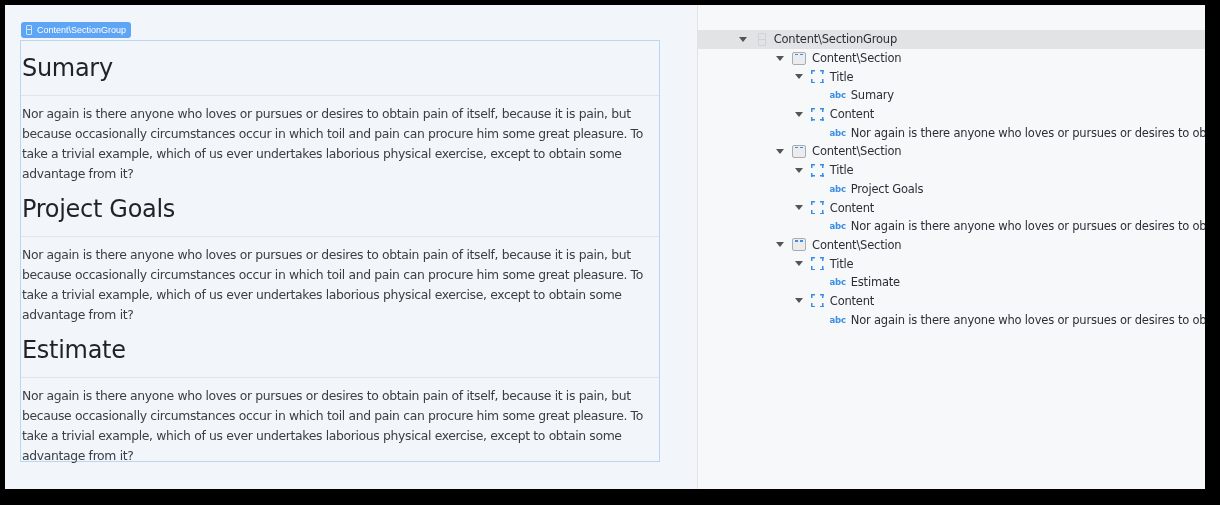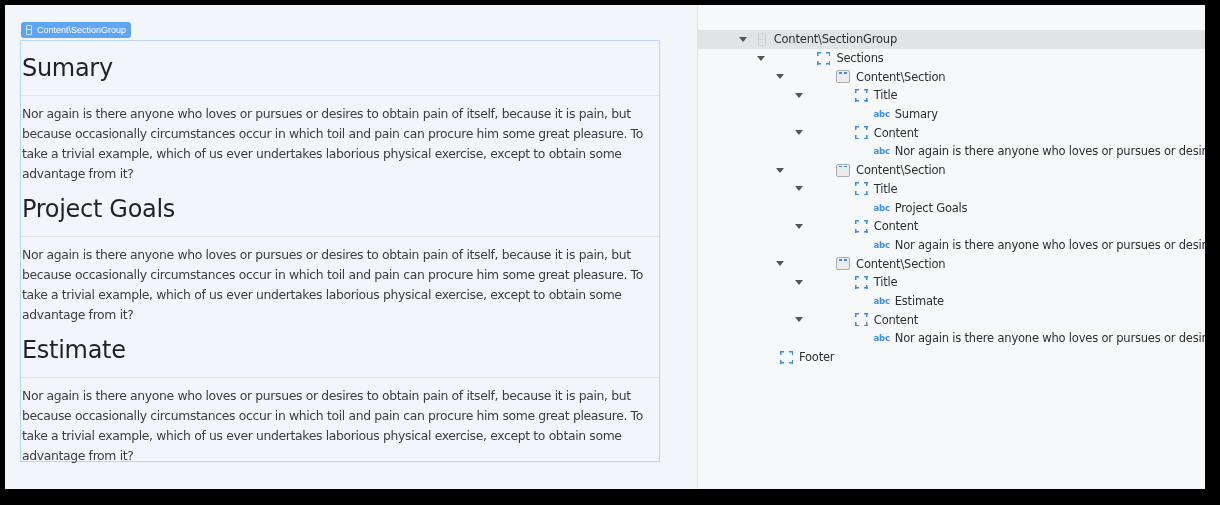--- a/index.html
+++ b/index.html
@@ -62,21 +62,21 @@
     .tree-row.selected { background: #e2e3e5; }
     .caret {
       width: 8px; height: 12px; display: inline-flex; align-items: center; justify-content: center;
       margin-right: 8px; flex: none;
     }
     .caret::before {
       content: ""; border-left: 4px solid transparent; border-right: 4px solid transparent;
       border-top: 5px solid #555;
     }
     .caret.none::before { display: none; }
-    .ico { width: 13px; height: 13px; margin-right: 6px; flex: none; position: relative; margin-left: 44px; }
+    .ico { width: 13px; height: 13px; margin-right: 6px; flex: none; position: relative; }
     .ico-container {
       background:
         linear-gradient(#3a8ee6,#3a8ee6) 0 0/4px 1.5px no-repeat,
         linear-gradient(#3a8ee6,#3a8ee6) 0 0/1.5px 4px no-repeat,
         linear-gradient(#3a8ee6,#3a8ee6) 100% 0/4px 1.5px no-repeat,
         linear-gradient(#3a8ee6,#3a8ee6) 100% 0/1.5px 4px no-repeat,
         linear-gradient(#3a8ee6,#3a8ee6) 0 100%/4px 1.5px no-repeat,
         linear-gradient(#3a8ee6,#3a8ee6) 0 100%/1.5px 4px no-repeat,
         linear-gradient(#3a8ee6,#3a8ee6) 100% 100%/4px 1.5px no-repeat,
         linear-gradient(#3a8ee6,#3a8ee6) 100% 100%/1.5px 4px no-repeat;
@@ -122,25 +122,20 @@
     </div>
   </div>
 
   <div class="tree-panel">
     <div class="tree" id="tree">
         <div class="tree-row selected" style="padding-left: 40.7px;">
           <span class="caret"></span>
           <span class="ico ico-group"></span>
           <span>Content\SectionGroup</span>
         </div>
-        <div class="tree-row" style="padding-left: 59.4px;">
-          <span class="caret"></span>
-          <span class="ico ico-container"></span>
-          <span>Sections</span>
-        </div>
         <div class="tree-row" style="padding-left: 78.1px;">
           <span class="caret"></span>
           <span class="ico ico-block"></span>
           <span>Content\Section</span>
         </div>
         <div class="tree-row" style="padding-left: 96.8px;">
           <span class="caret"></span>
           <span class="ico ico-container"></span>
           <span>Title</span>
         </div>
@@ -202,20 +197,15 @@
         <div class="tree-row" style="padding-left: 96.8px;">
           <span class="caret"></span>
           <span class="ico ico-container"></span>
           <span>Content</span>
         </div>
         <div class="tree-row" style="padding-left: 115.5px;">
           <span class="caret none"></span>
           <span class="ico ico-abc">abc</span>
           <span>Nor again is there anyone who loves or pursues or desires to obtain pain of itself</span>
         </div>
-        <div class="tree-row" style="padding-left: 22px;">
-          <span class="caret none"></span>
-          <span class="ico ico-container"></span>
-          <span>Footer</span>
-        </div>
       </div>
   </div>
 </div>
 
 </body></html>

